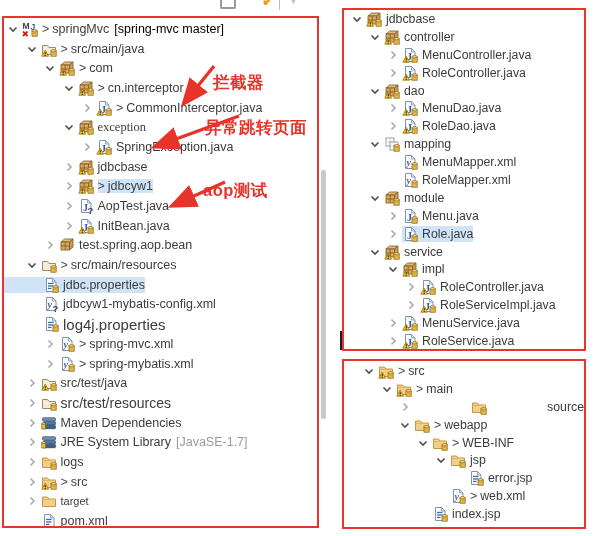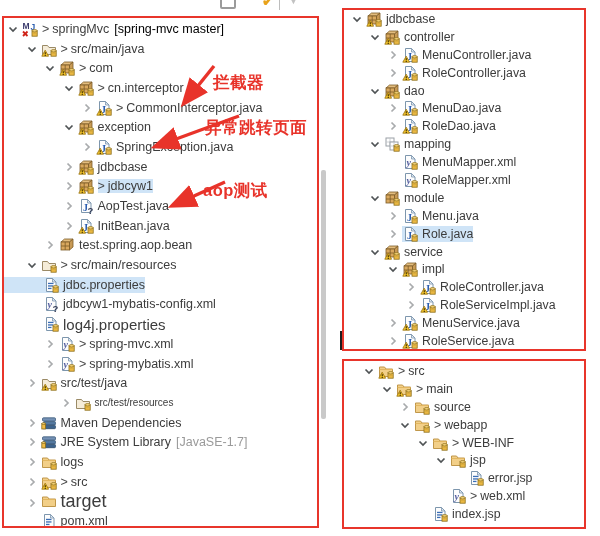--- a/index.html
+++ b/index.html
@@ -135,21 +135,21 @@
             <polygon points="0.8,15.2 4.2,9.2 7.6,15.2" fill="#f6c82d" stroke="#97700a" stroke-width="0.8"></polygon>
             <rect x="3.7" y="11.2" width="1.1" height="2.2" fill="#3a2a00"></rect>
             <rect x="3.7" y="14" width="1.1" height="1" fill="#3a2a00"></rect>
             <rect x="10" y="9.8" width="5.2" height="5.4" fill="#f0bc45" stroke="#8a6d1a" stroke-width="0.8"></rect>
             <ellipse cx="12.6" cy="9.8" rx="2.6" ry="1.2" fill="#f8d67c" stroke="#8a6d1a" stroke-width="0.8"></ellipse>
             <line x1="10" y1="12.7" x2="15.2" y2="12.7" stroke="#caa03a" stroke-width="0.7"></line>
           </svg></span>
         <span class="pre">&gt;</span>
         <span class="lab">CommonInterceptor.java</span>
       </div>
-      <div class="row" style="height: 19.7px; font-size: 12.5px;">
+      <div class="row" style="height: 19.7px; font-size: 12.5px; font-family: Liberation Serif, serif;">
         <span class="chev" style="margin-left: 57.5px;"><svg width="14" height="14" viewBox="0 0 14 14">
             <polyline points="3.5,5.5 7,9 10.5,5.5" fill="none" stroke="#4f5355" stroke-width="1.7"></polyline>
           </svg></span>
         <span class="ficon"><svg width="16" height="16" viewBox="0 0 16 16">
             <polygon points="2,5 5.5,2 14,2 10.5,5" fill="#e3bd7e" stroke="#7c5a26" stroke-width="0.8"></polygon>
             <polygon points="10.5,5 14,2 14,10 10.5,13" fill="#c89a55" stroke="#7c5a26" stroke-width="0.8"></polygon>
             <rect x="2" y="5" width="8.5" height="8" fill="#d9a85e" stroke="#7c5a26" stroke-width="0.8"></rect>
             <line x1="6.2" y1="5" x2="6.2" y2="13" stroke="#7c5a26" stroke-width="0.8"></line>
             <line x1="2" y1="9" x2="10.5" y2="9" stroke="#7c5a26" stroke-width="0.8"></line>
             <polygon points="0.8,15.2 4.2,9.2 7.6,15.2" fill="#f6c82d" stroke="#97700a" stroke-width="0.8"></polygon>
@@ -349,21 +349,21 @@
             <path d="M1.5 4.5h5l1.5 2h6.5v7h-13z" fill="#f5ecd8" stroke="#9a8a66" stroke-width="1"></path>
             <polygon points="0.8,15.2 4.2,9.2 7.6,15.2" fill="#f6c82d" stroke="#97700a" stroke-width="0.8"></polygon>
             <rect x="3.7" y="11.2" width="1.1" height="2.2" fill="#3a2a00"></rect>
             <rect x="3.7" y="14" width="1.1" height="1" fill="#3a2a00"></rect>
             <rect x="10" y="9.8" width="5.2" height="5.4" fill="#f0bc45" stroke="#8a6d1a" stroke-width="0.8"></rect>
             <ellipse cx="12.6" cy="9.8" rx="2.6" ry="1.2" fill="#f8d67c" stroke="#8a6d1a" stroke-width="0.8"></ellipse>
             <line x1="10" y1="12.7" x2="15.2" y2="12.7" stroke="#caa03a" stroke-width="0.7"></line>
           </svg></span>
         <span class="lab">src/test/java</span>
       </div>
-      <div class="row" style="height: 19.7px; font-size: 10px; margin-left: 34px;">
+      <div class="row" style="height: 19.7px; font-size: 14px;">
         <span class="chev" style="margin-left: 20.5px;"><svg width="14" height="14" viewBox="0 0 14 14">
             <polyline points="5.5,3.5 9,7 5.5,10.5" fill="none" stroke="#a9abad" stroke-width="1.7"></polyline>
           </svg></span>
         <span class="ficon"><svg width="16" height="16" viewBox="0 0 16 16">
             <path d="M1.5 4.5h5l1.5 2h6.5v7h-13z" fill="#f5ecd8" stroke="#9a8a66" stroke-width="1"></path>
             <rect x="10" y="9.8" width="5.2" height="5.4" fill="#f0bc45" stroke="#8a6d1a" stroke-width="0.8"></rect>
             <ellipse cx="12.6" cy="9.8" rx="2.6" ry="1.2" fill="#f8d67c" stroke="#8a6d1a" stroke-width="0.8"></ellipse>
             <line x1="10" y1="12.7" x2="15.2" y2="12.7" stroke="#caa03a" stroke-width="0.7"></line>
           </svg></span>
         <span class="lab">src/test/resources</span>
@@ -418,21 +418,21 @@
             <polygon points="0.8,15.2 4.2,9.2 7.6,15.2" fill="#f6c82d" stroke="#97700a" stroke-width="0.8"></polygon>
             <rect x="3.7" y="11.2" width="1.1" height="2.2" fill="#3a2a00"></rect>
             <rect x="3.7" y="14" width="1.1" height="1" fill="#3a2a00"></rect>
             <rect x="10" y="9.8" width="5.2" height="5.4" fill="#f0bc45" stroke="#8a6d1a" stroke-width="0.8"></rect>
             <ellipse cx="12.6" cy="9.8" rx="2.6" ry="1.2" fill="#f8d67c" stroke="#8a6d1a" stroke-width="0.8"></ellipse>
             <line x1="10" y1="12.7" x2="15.2" y2="12.7" stroke="#caa03a" stroke-width="0.7"></line>
           </svg></span>
         <span class="pre">&gt;</span>
         <span class="lab">src</span>
       </div>
-      <div class="row" style="height: 19.7px; font-size: 18px;">
+      <div class="row" style="height: 19.7px; font-size: 11px;">
         <span class="chev" style="margin-left: 20.5px;"><svg width="14" height="14" viewBox="0 0 14 14">
             <polyline points="5.5,3.5 9,7 5.5,10.5" fill="none" stroke="#a9abad" stroke-width="1.7"></polyline>
           </svg></span>
         <span class="ficon"><svg width="16" height="16" viewBox="0 0 16 16">
             <path d="M1.5 4h5l1.5 2h6.5v7.5h-13z" fill="#f2cf88" stroke="#c0974a" stroke-width="1"></path>
             <path d="M1.5 6.5h13" stroke="#e2b65f" stroke-width="1"></path>
           </svg></span>
         <span class="lab">target</span>
       </div>
       <div class="row" style="height: 19.7px; font-size: 12.5px;">
@@ -799,21 +799,21 @@
             <polygon points="0.8,15.2 4.2,9.2 7.6,15.2" fill="#f6c82d" stroke="#97700a" stroke-width="0.8"></polygon>
             <rect x="3.7" y="11.2" width="1.1" height="2.2" fill="#3a2a00"></rect>
             <rect x="3.7" y="14" width="1.1" height="1" fill="#3a2a00"></rect>
             <rect x="10" y="9.8" width="5.2" height="5.4" fill="#f0bc45" stroke="#8a6d1a" stroke-width="0.8"></rect>
             <ellipse cx="12.6" cy="9.8" rx="2.6" ry="1.2" fill="#f8d67c" stroke="#8a6d1a" stroke-width="0.8"></ellipse>
             <line x1="10" y1="12.7" x2="15.2" y2="12.7" stroke="#caa03a" stroke-width="0.7"></line>
           </svg></span>
         <span class="pre">&gt;</span>
         <span class="lab">main</span>
       </div>
-      <div class="row" style="height: 17.9px; font-size: 12.3px;">
+      <div class="row" style="height: 17.9px; font-size: 12.3px; justify-content: space-between;">
         <span class="chev" style="margin-left: 54px;"><svg width="14" height="14" viewBox="0 0 14 14">
             <polyline points="5.5,3.5 9,7 5.5,10.5" fill="none" stroke="#a9abad" stroke-width="1.7"></polyline>
           </svg></span>
         <span class="ficon"><svg width="16" height="16" viewBox="0 0 16 16">
             <path d="M1.5 4h5l1.5 2h6.5v7.5h-13z" fill="#f2cf88" stroke="#c0974a" stroke-width="1"></path>
             <path d="M1.5 6.5h13" stroke="#e2b65f" stroke-width="1"></path>
             <rect x="10" y="9.8" width="5.2" height="5.4" fill="#f0bc45" stroke="#8a6d1a" stroke-width="0.8"></rect>
             <ellipse cx="12.6" cy="9.8" rx="2.6" ry="1.2" fill="#f8d67c" stroke="#8a6d1a" stroke-width="0.8"></ellipse>
             <line x1="10" y1="12.7" x2="15.2" y2="12.7" stroke="#caa03a" stroke-width="0.7"></line>
           </svg></span>

